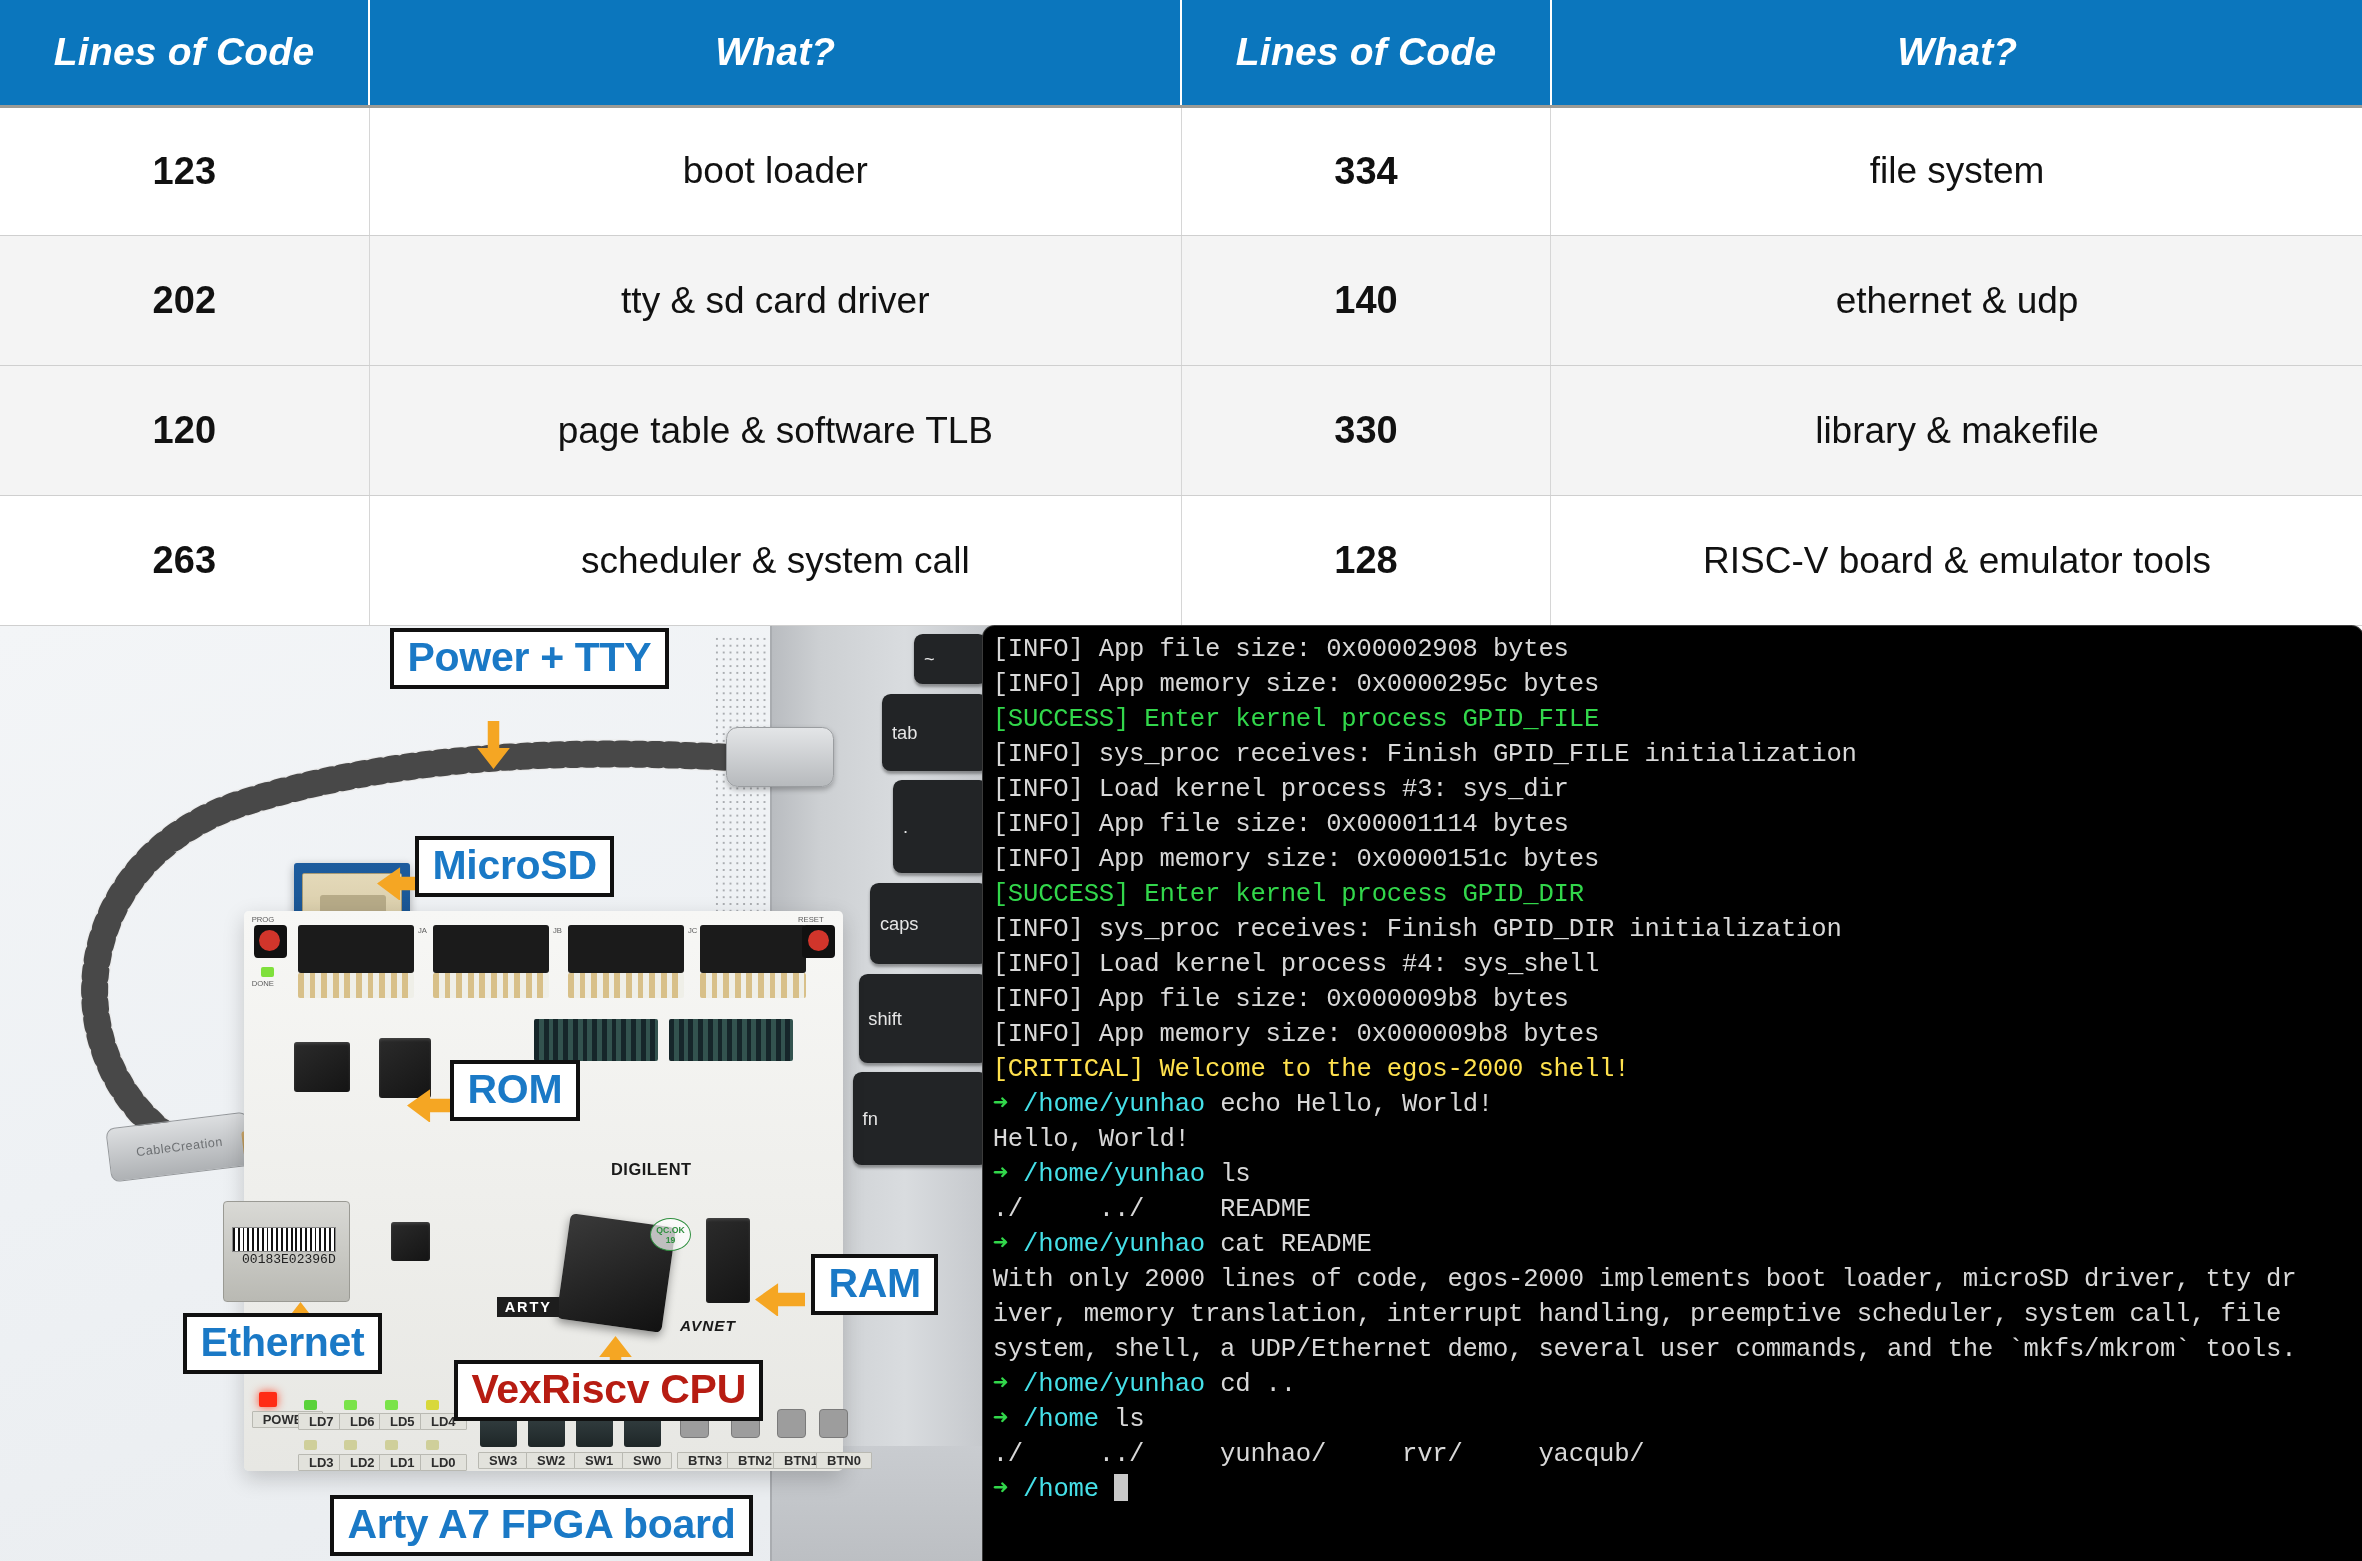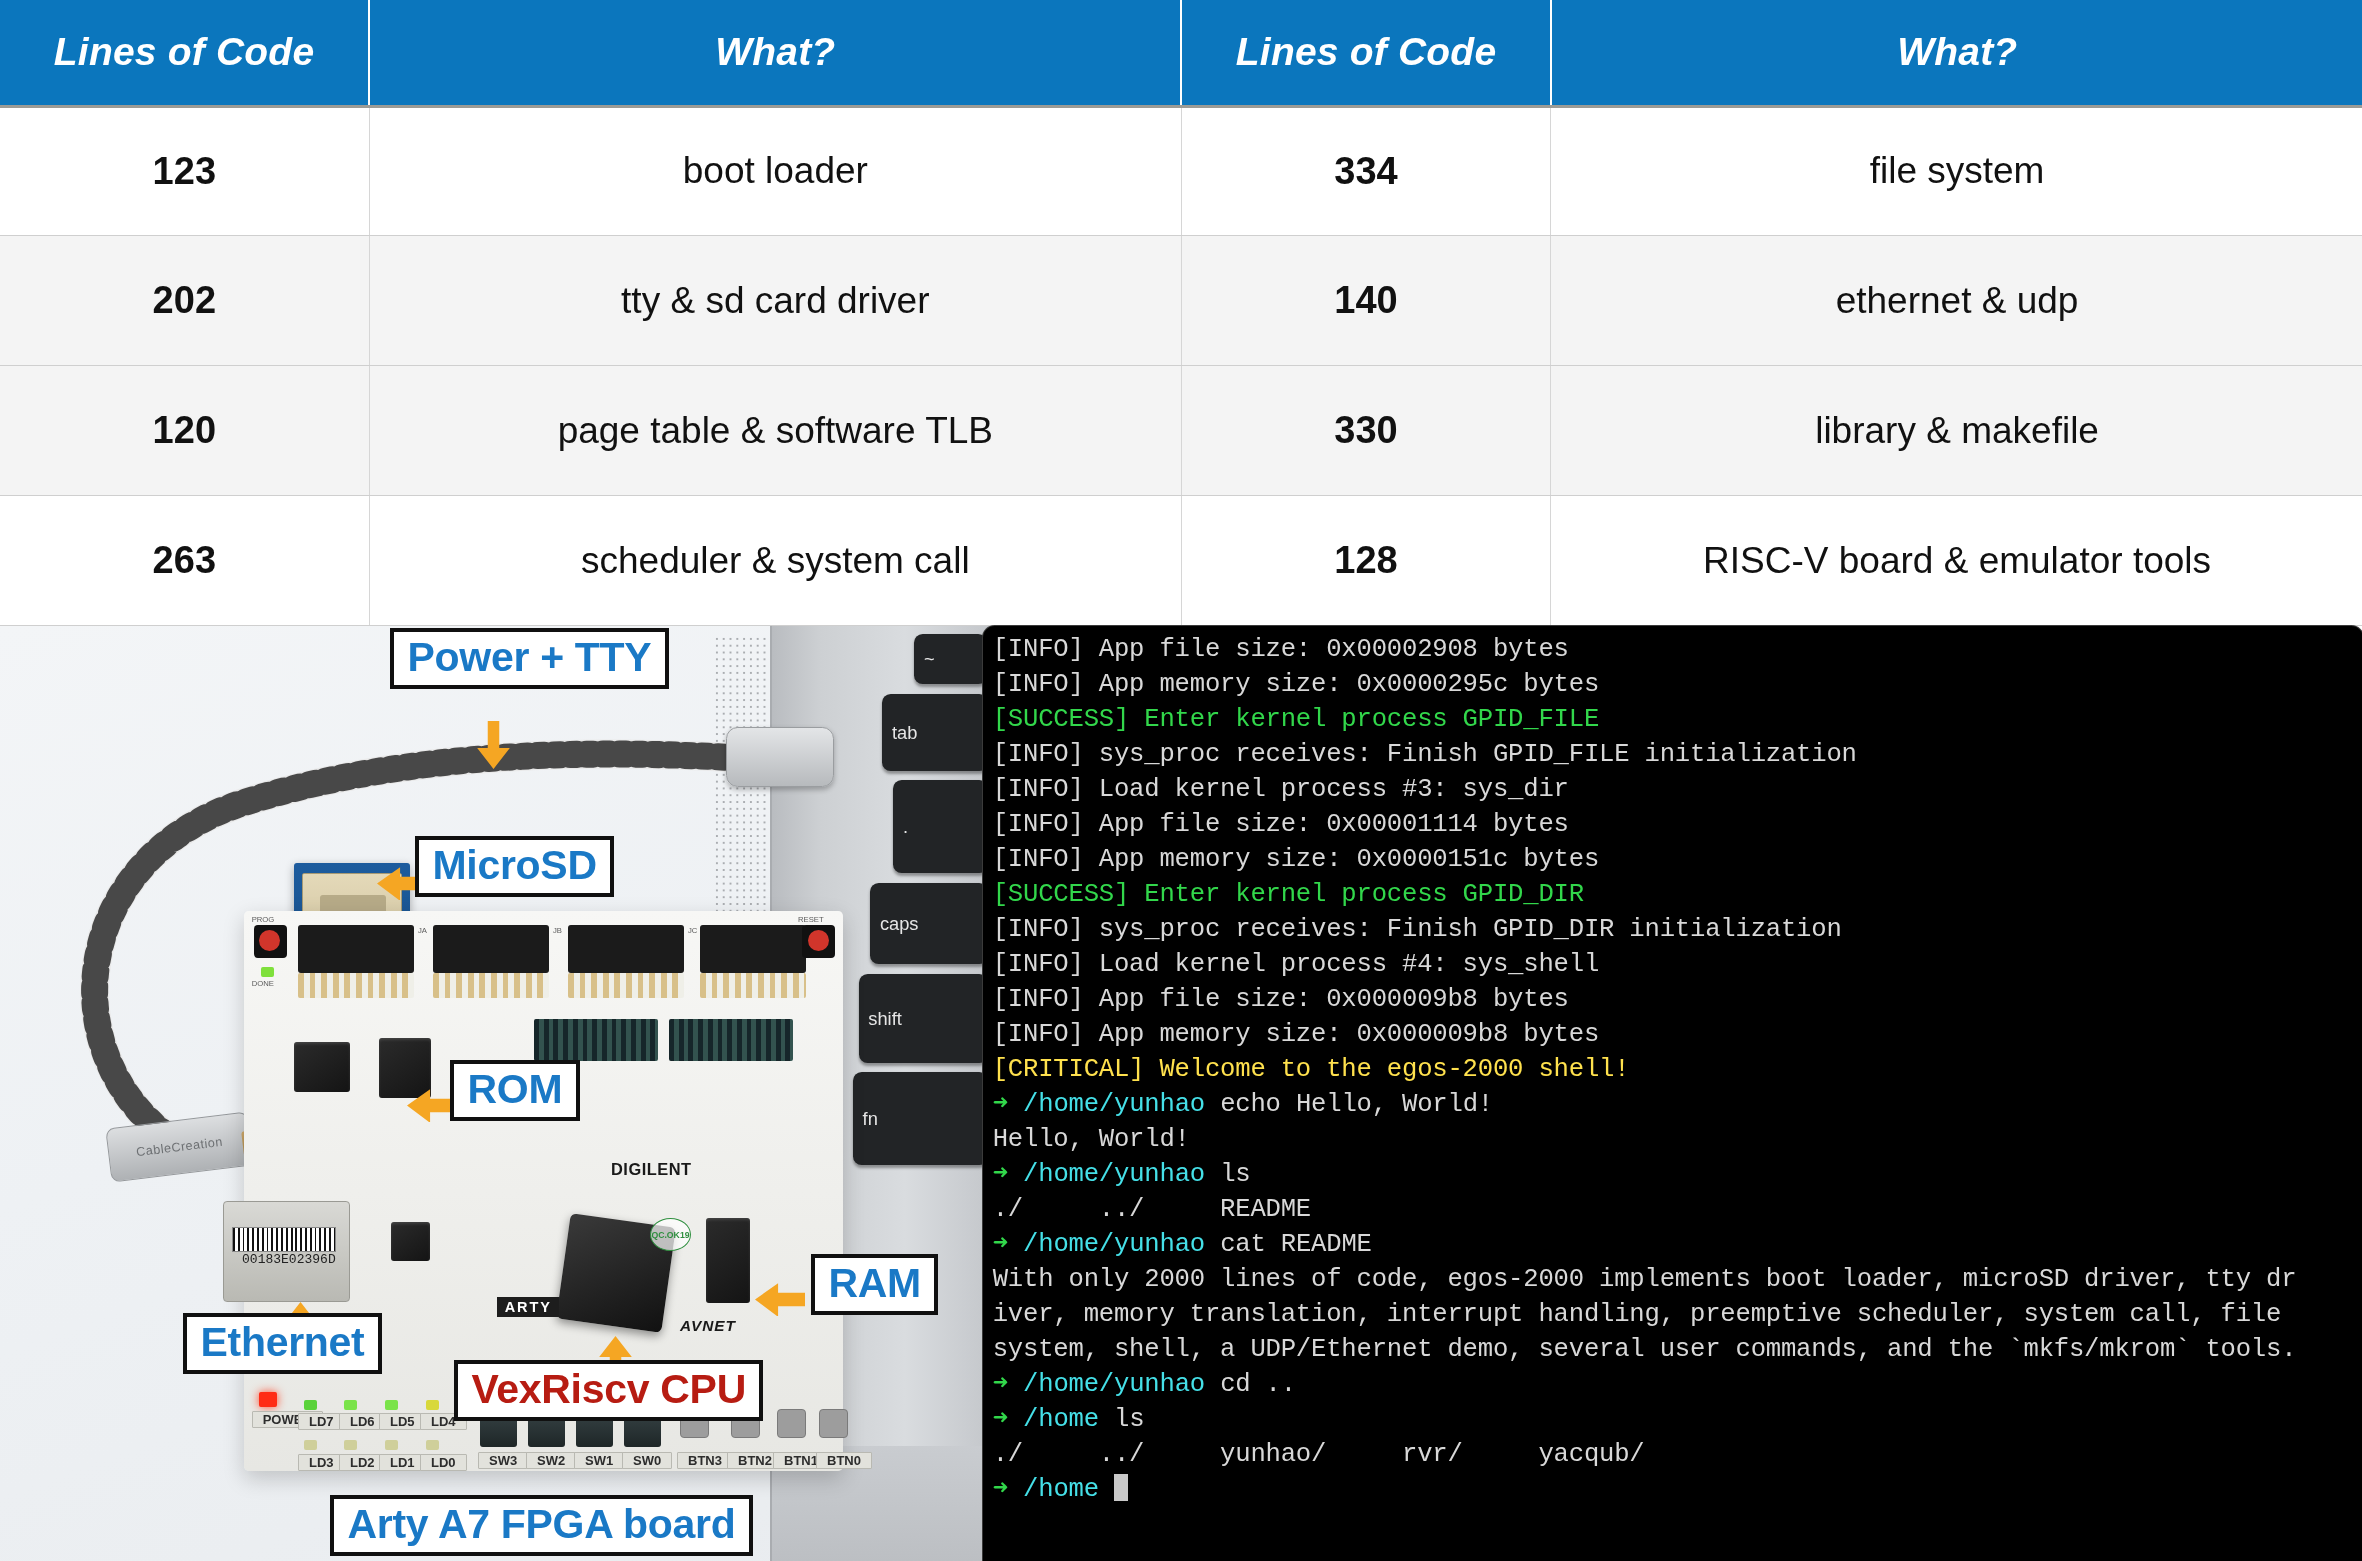--- a/index.html
+++ b/index.html
@@ -165,21 +165,21 @@
     position: absolute; font-size: 16.4px; font-weight: bold; color: #1a1a1a;
     letter-spacing: 0.5px;
   }
   .avnet {
     position: absolute; font-size: 15.4px; font-weight: bold; color: #1a1a1a;
     font-style: italic; letter-spacing: 1px;
   }
   .qcok {
     position: absolute; width: 41px; height: 33px; border-radius: 50%;
     border: 1.9px solid #2f8f3f; color: #2f8f3f; font-size: 8.7px; font-weight: bold;
-    display:flex; flex-direction:row; align-items:center; justify-content:center;
+    display:flex; flex-direction:column; align-items:center; justify-content:center;
     background: rgba(255,255,255,.7);
   }
 
   
   .sdboard {
     position: absolute; left: 294px; top: 237px; width: 116px; height: 174px;
     background: linear-gradient(180deg,#1d5c9e,#17497e); border-radius: 2.9px;
     box-shadow: 0 3.9px 9.7px rgba(0,0,0,.3);
   }
   .sdslot {

